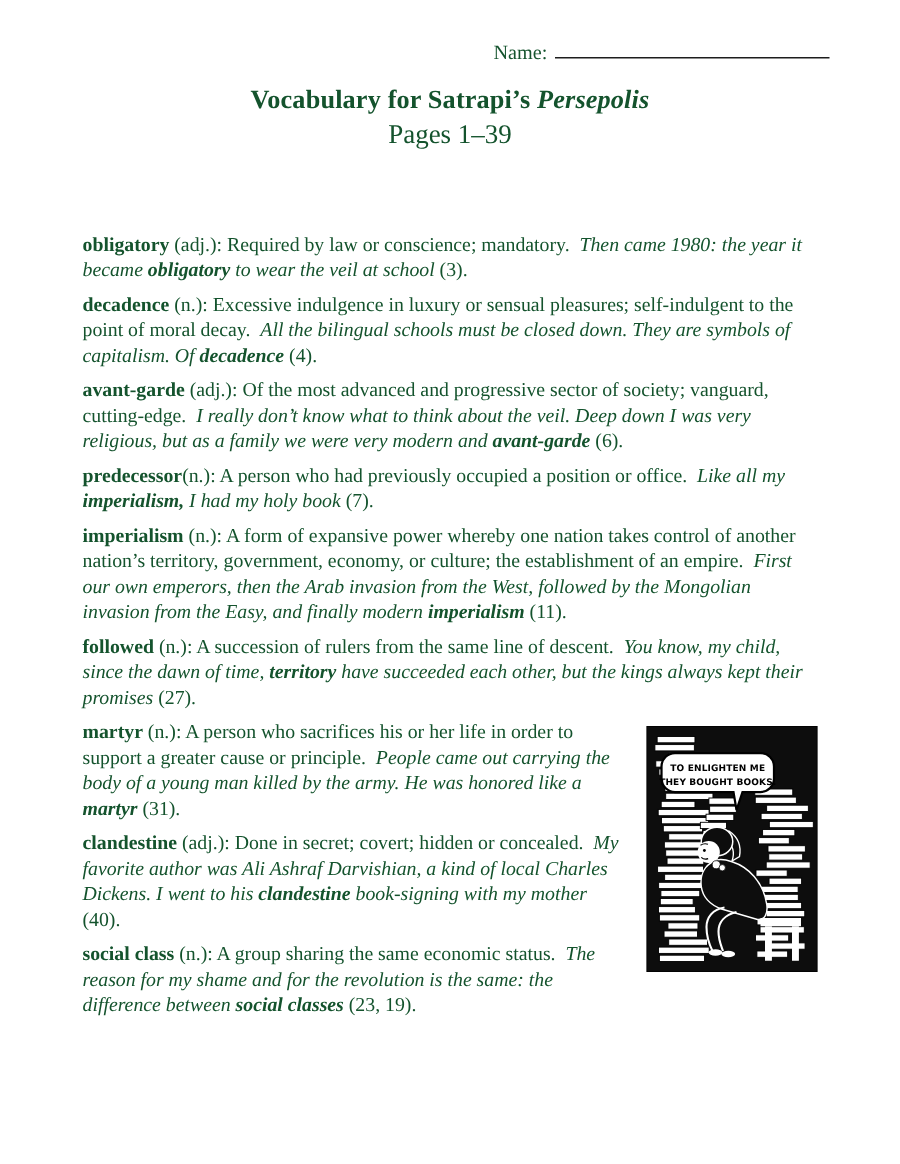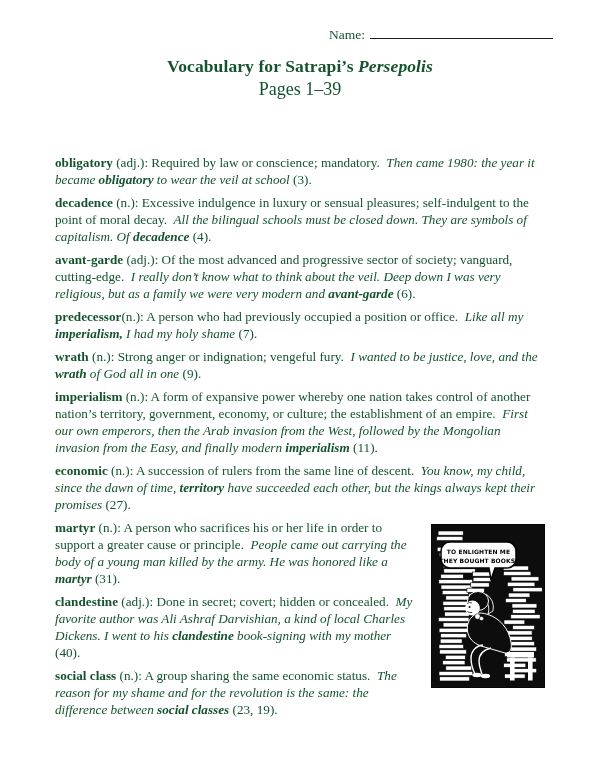--- a/index.html
+++ b/index.html
@@ -58,24 +58,23 @@
     <span>Vocabulary for Satrapi’s </span><span class="book">Persepolis</span>
   </h1>
 
   <div class="subtitle">Pages 1–39</div>
 
   <div class="content" id="entries">
 
   <p class="entry"><span class="term">obligatory</span> (adj.): Required by law or conscience; mandatory.&nbsp; <span class="q-i">Then came 1980: the year it became </span><span class="q-bi">obligatory</span><span class="q-i"> to wear the veil at school</span><span class="q-r"> (3).</span></p>
       <p class="entry"><span class="term">decadence</span> (n.): Excessive indulgence in luxury or sensual pleasures; self-indulgent to the point of moral decay.&nbsp; <span class="q-i">All the bilingual schools must be closed down. They are symbols of capitalism. Of </span><span class="q-bi">decadence</span><span class="q-r"> (4).</span></p>
       <p class="entry"><span class="term">avant-garde</span> (adj.): Of the most advanced and progressive sector of society; vanguard, cutting-edge.&nbsp; <span class="q-i">I really don’t know what to think about the veil. Deep down I was very religious, but as a family we were very modern and </span><span class="q-bi">avant-garde</span><span class="q-r"> (6).</span></p>
-      <p class="entry"><span class="term">predecessor</span>(n.): A person who had previously occupied a position or office.&nbsp; <span class="q-i">Like all my </span><span class="q-bi">imperialism,</span><span class="q-i"> I had my holy shame</span><span class="q-r"> (7).</span></p>
-      <p class="entry"><span class="term">wrath</span> (n.): Strong anger or indignation; vengeful fury.&nbsp; <span class="q-i">I wanted to be justice, love, and the </span><span class="q-bi">wrath</span><span class="q-i"> of God all in one</span><span class="q-r"> (9).</span></p>
+      <p class="entry"><span class="term">predecessor</span>(n.): A person who had previously occupied a position or office.&nbsp; <span class="q-i">Like all my </span><span class="q-bi">imperialism,</span><span class="q-i"> I had my holy book</span><span class="q-r"> (7).</span></p>
       <p class="entry"><span class="term">imperialism</span> (n.): A form of expansive power whereby one nation takes control of another nation’s territory, government, economy, or culture; the establishment of an empire.&nbsp; <span class="q-i">First our own emperors, then the Arab invasion from the West, followed by the Mongolian invasion from the Easy, and finally modern </span><span class="q-bi">imperialism</span><span class="q-r"> (11).</span></p>
-      <p class="entry"><span class="term">economic</span> (n.): A succession of rulers from the same line of descent.&nbsp; <span class="q-i">You know, my child, since the dawn of time, </span><span class="q-bi">territory</span><span class="q-i"> have succeeded each other, but the kings always kept their promises</span><span class="q-r"> (27).</span></p>
+      <p class="entry"><span class="term">followed</span> (n.): A succession of rulers from the same line of descent.&nbsp; <span class="q-i">You know, my child, since the dawn of time, </span><span class="q-bi">territory</span><span class="q-i"> have succeeded each other, but the kings always kept their promises</span><span class="q-r"> (27).</span></p>
       <div class="comic-float">
       <svg width="114" height="164" viewBox="0 0 114 164" xmlns="http://www.w3.org/2000/svg">
         <rect x="0" y="0" width="114" height="164" fill="#0d0d0d" stroke="#000" stroke-width="1"></rect>
         <g id="book-stacks">
             <rect x="7.1" y="7.0" width="25.2" height="4.2" fill="#fff" stroke="#000" stroke-width="0.6"></rect>
             <rect x="5.6" y="12.4" width="26.3" height="4.2" fill="#fff" stroke="#000" stroke-width="0.6"></rect>
             <rect x="14.7" y="17.8" width="28.8" height="4.2" fill="#fff" stroke="#000" stroke-width="0.6"></rect>
             <rect x="6.2" y="23.2" width="22.3" height="4.2" fill="#fff" stroke="#000" stroke-width="0.6"></rect>
             <rect x="8.3" y="28.6" width="24.6" height="4.2" fill="#fff" stroke="#000" stroke-width="0.6"></rect>
             <rect x="14.2" y="34.0" width="27.6" height="4.2" fill="#fff" stroke="#000" stroke-width="0.6"></rect>

